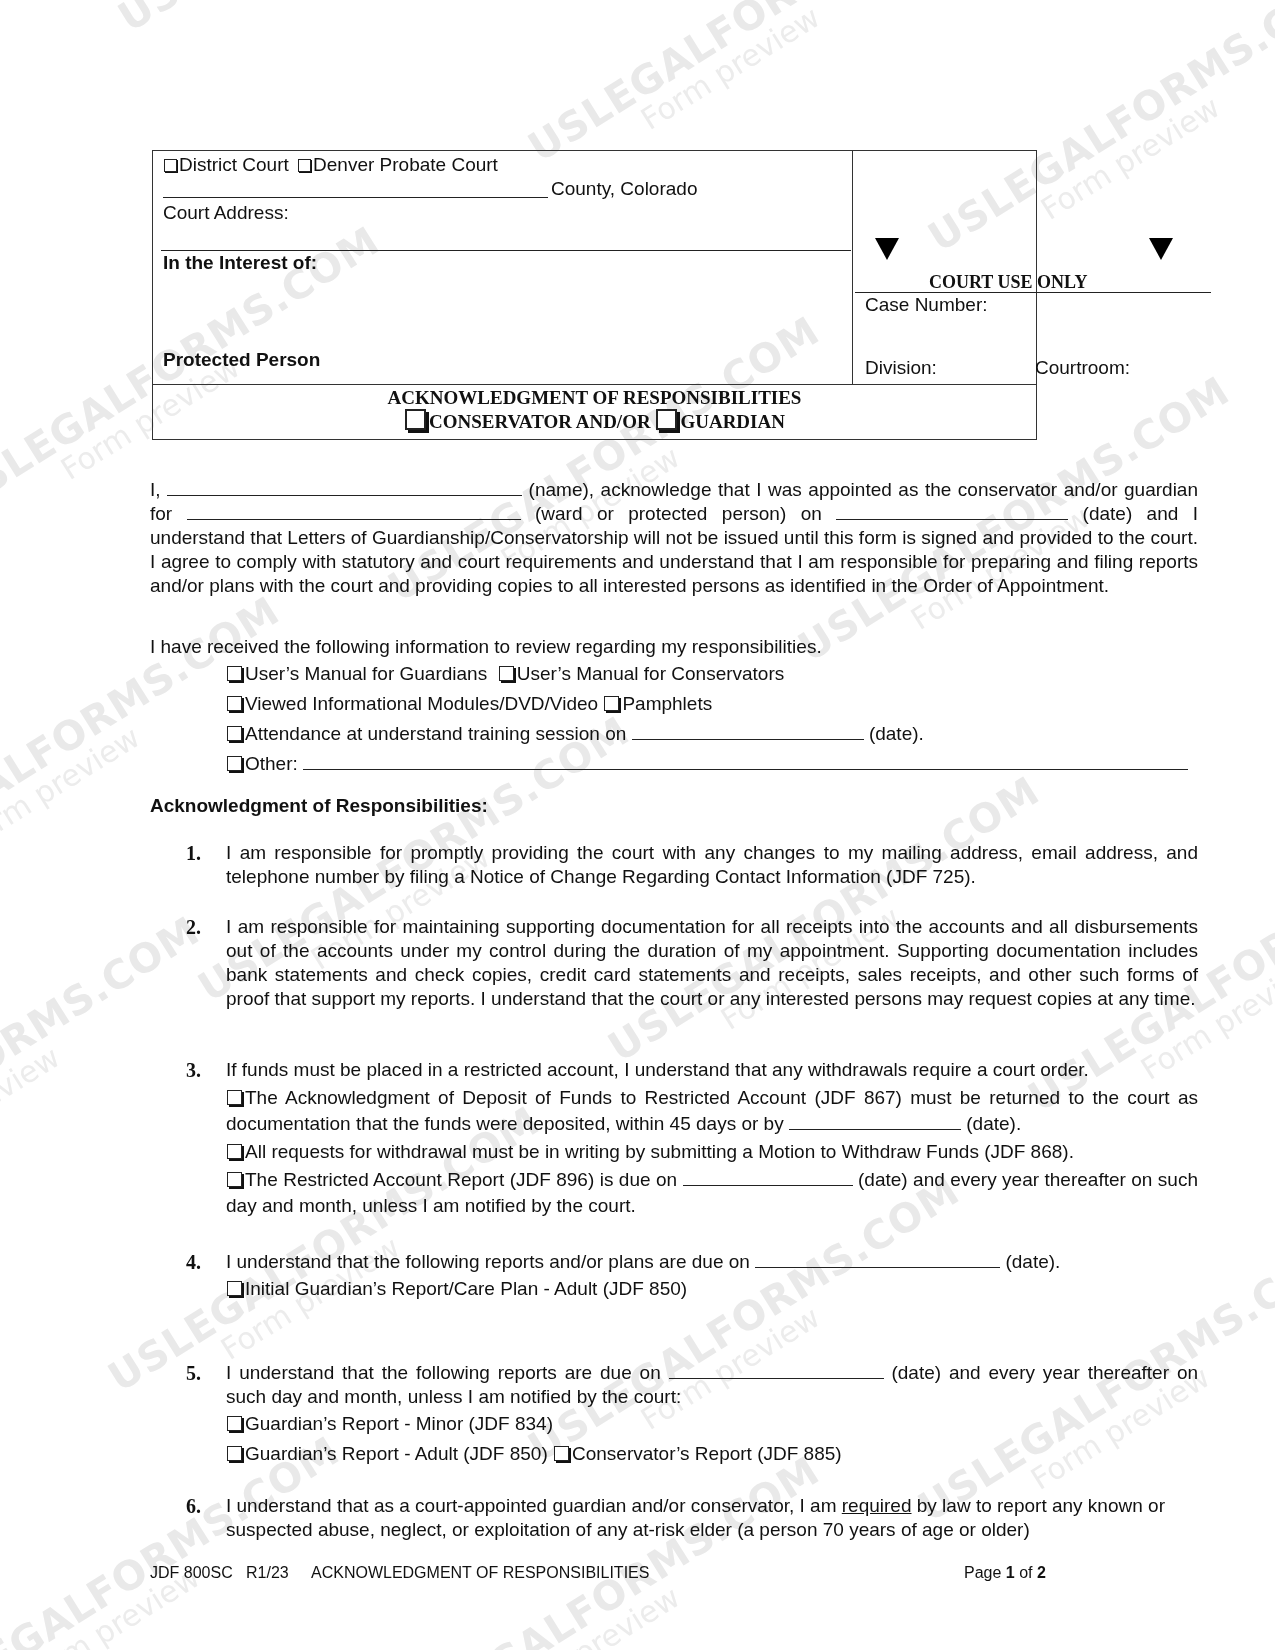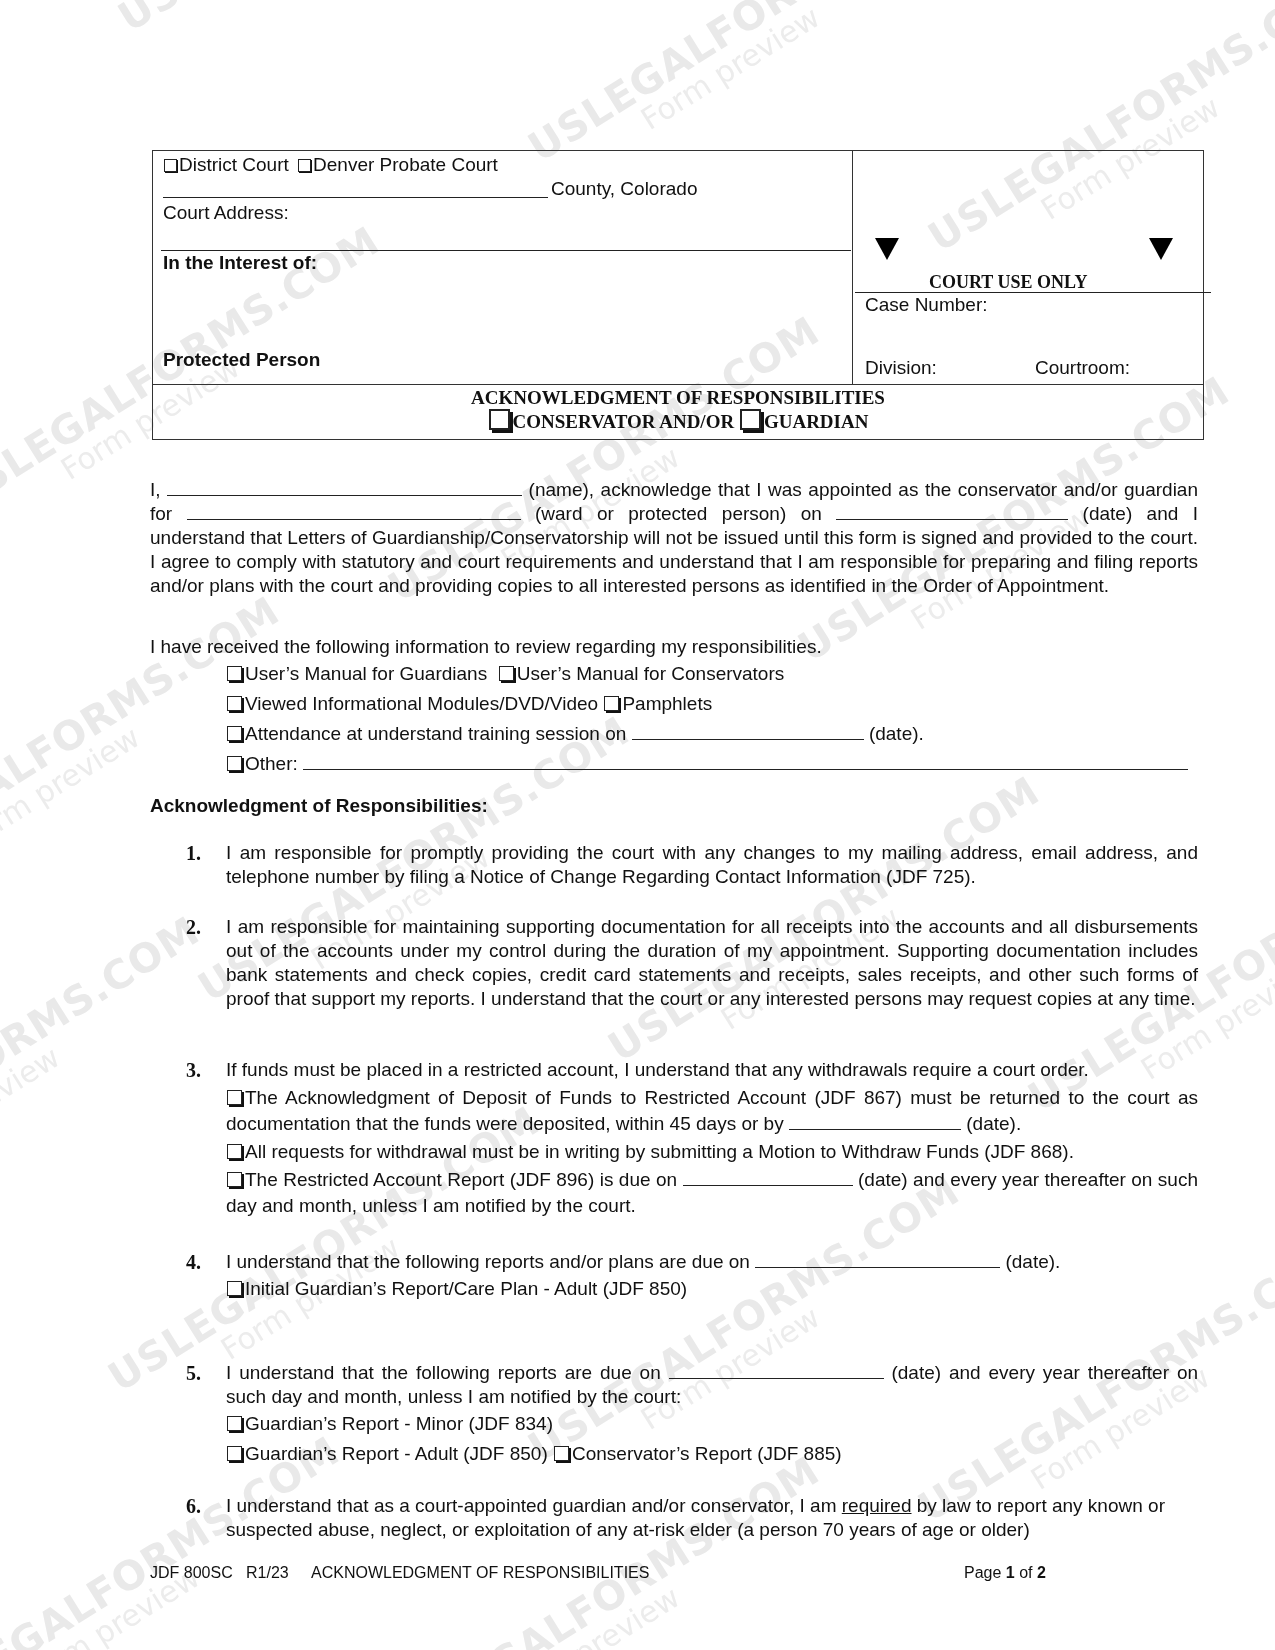--- a/index.html
+++ b/index.html
@@ -7,21 +7,21 @@
     width: 1275px; height: 1650px; position: relative; overflow: hidden;
     background: #ffffff; color: #111;
     font-family: "Liberation Sans", sans-serif;
   }
   .wm { position: absolute; pointer-events: none; transform: rotate(-32deg); transform-origin: left bottom; white-space: nowrap; z-index: 0; }
   .wm .brand { font-family: "DejaVu Sans", sans-serif; font-weight: bold; font-size: 40px; color: #e9e9e9; letter-spacing: 1px; display: block; }
   .wm .sub { font-family: "DejaVu Sans", sans-serif; font-size: 30px; color: #ececec; display: block; margin-left: 110px; margin-top: -6px; }
   .page { position: absolute; left: 0; top: 0; width: 1275px; height: 1650px; z-index: 1; }
 
   
-  .hbox { position: absolute; left: 152px; top: 150px; width: 1052px; height: 290px; border: 1.5px solid #333; box-sizing: border-box; }
+  .hbox { position: absolute; left: 152px; top: 150px; width: 885px; height: 290px; border: 1.5px solid #333; box-sizing: border-box; }
   .hleft { position: absolute; left: 0; top: 0; width: 700px; height: 233px; border-right: 1.5px solid #333; box-sizing: border-box; }
   .hright { position: absolute; left: 700px; top: 0; width: 346px; height: 233px; }
   .t { position: absolute; font-size: 19px; line-height: 22px; white-space: nowrap; }
   .b { font-weight: bold; }
   .serif { font-family: "Liberation Serif", serif; }
   .line { position: absolute; border-top: 1.3px solid #222; }
   .tri { position: absolute; width: 0; height: 0; border-left: 12px solid transparent; border-right: 12px solid transparent; border-top: 22px solid #000; }
   .titlebar { position: absolute; left: 0; top: 233px; width: 100%; height: 55px; border-top: 1.5px solid #333; box-sizing: border-box; text-align: center; }
   .title1 { font-family: "Liberation Serif", serif; font-weight: bold; font-size: 19px; line-height: 22px; margin-top: 2px; }
   .title2 { font-family: "Liberation Serif", serif; font-weight: bold; font-size: 19px; line-height: 24px; }

